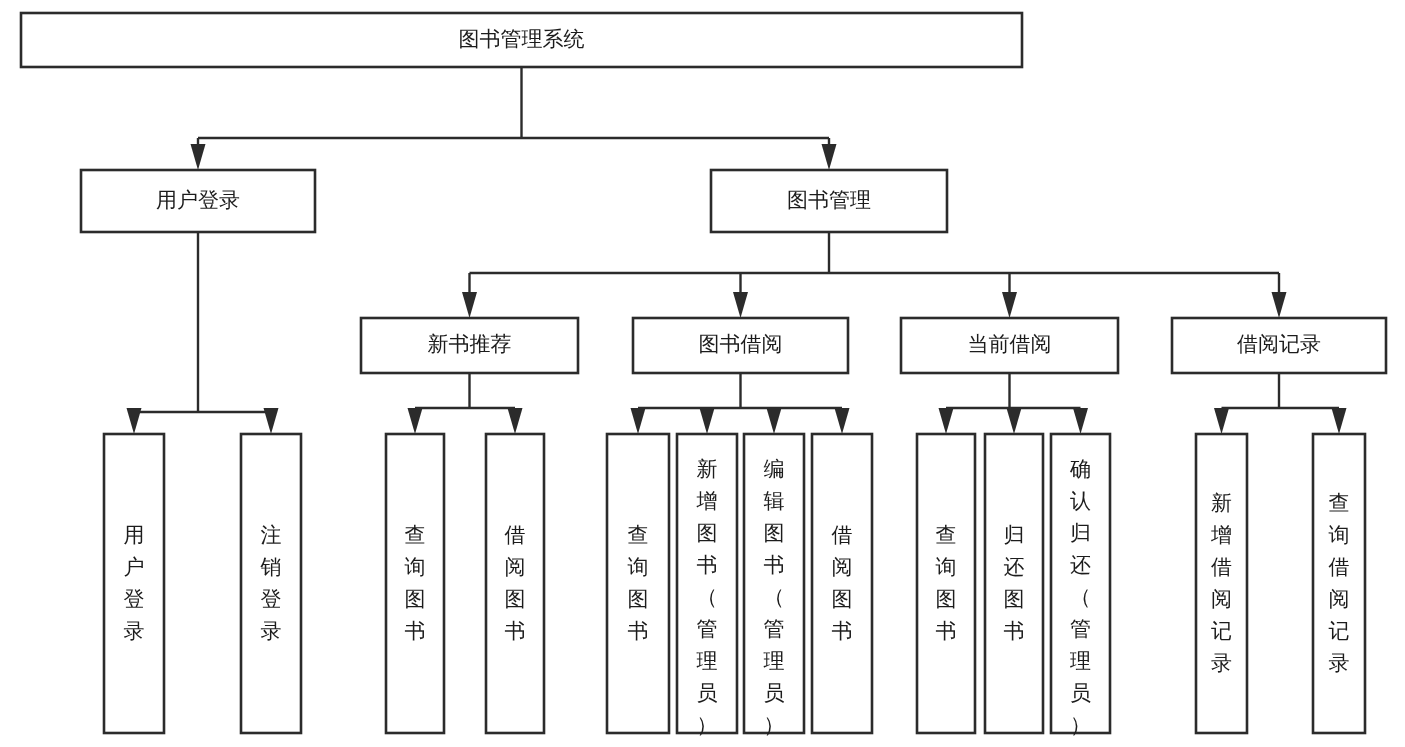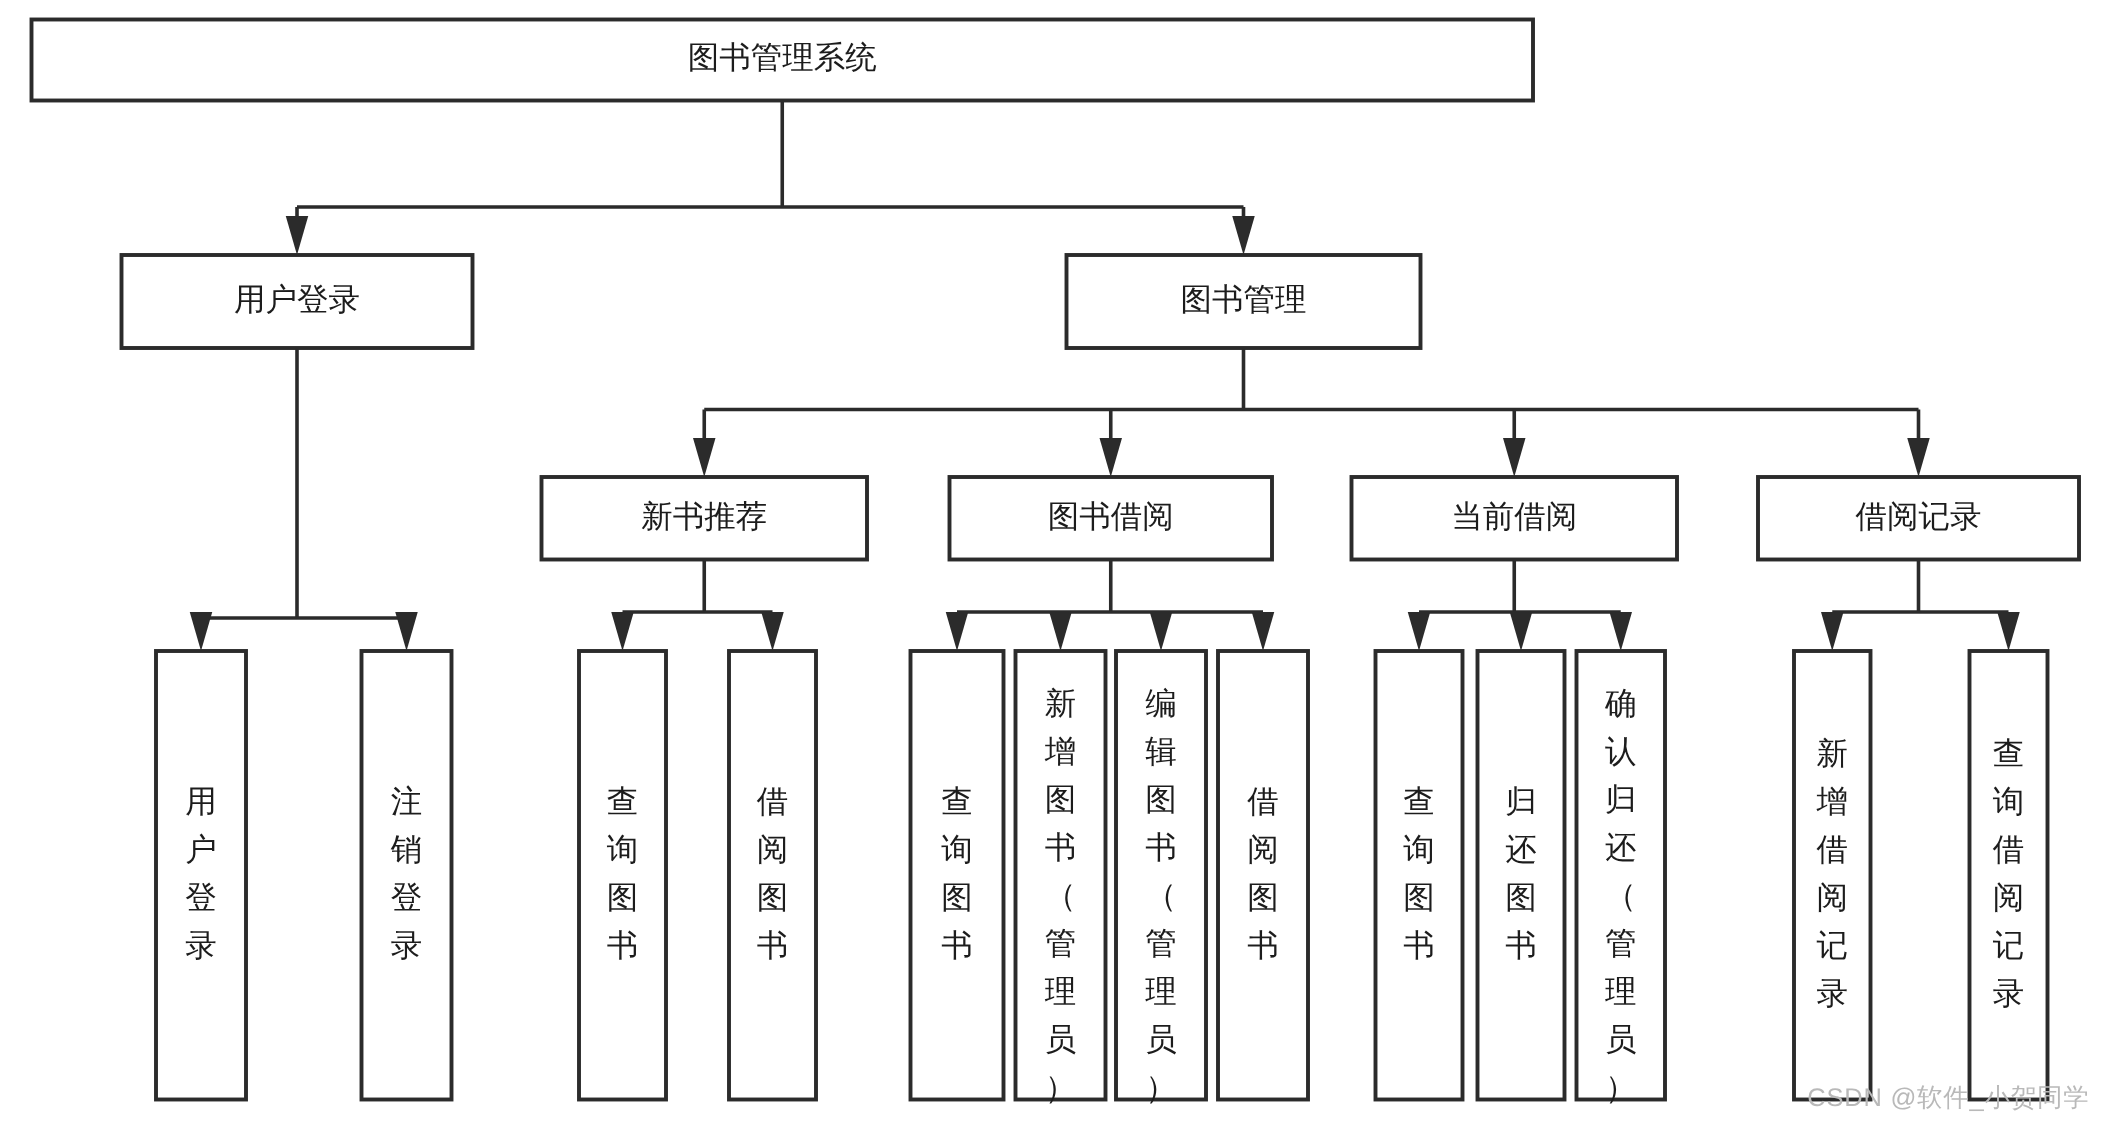--- a/index.html
+++ b/index.html
@@ -218,14 +218,13 @@
         <g>
           <rect class="node-rect" x="1196" y="434" width="51" height="299"></rect>
           <text class="node-label-v" x="1221.5" y="503.5"><tspan x="1221.5" dy="0">新</tspan><tspan x="1221.5" dy="32">增</tspan><tspan x="1221.5" dy="32">借</tspan><tspan x="1221.5" dy="32">阅</tspan><tspan x="1221.5" dy="32">记</tspan><tspan x="1221.5" dy="32">录</tspan></text>
         </g>
         <g>
           <rect class="node-rect" x="1313" y="434" width="52" height="299"></rect>
           <text class="node-label-v" x="1339" y="503.5"><tspan x="1339" dy="0">查</tspan><tspan x="1339" dy="32">询</tspan><tspan x="1339" dy="32">借</tspan><tspan x="1339" dy="32">阅</tspan><tspan x="1339" dy="32">记</tspan><tspan x="1339" dy="32">录</tspan></text>
         </g>
       </g>
   </svg>
-  <div class="watermark-text">CSDN @软件_小贺同学</div>
 </div>
 
 </body></html>

